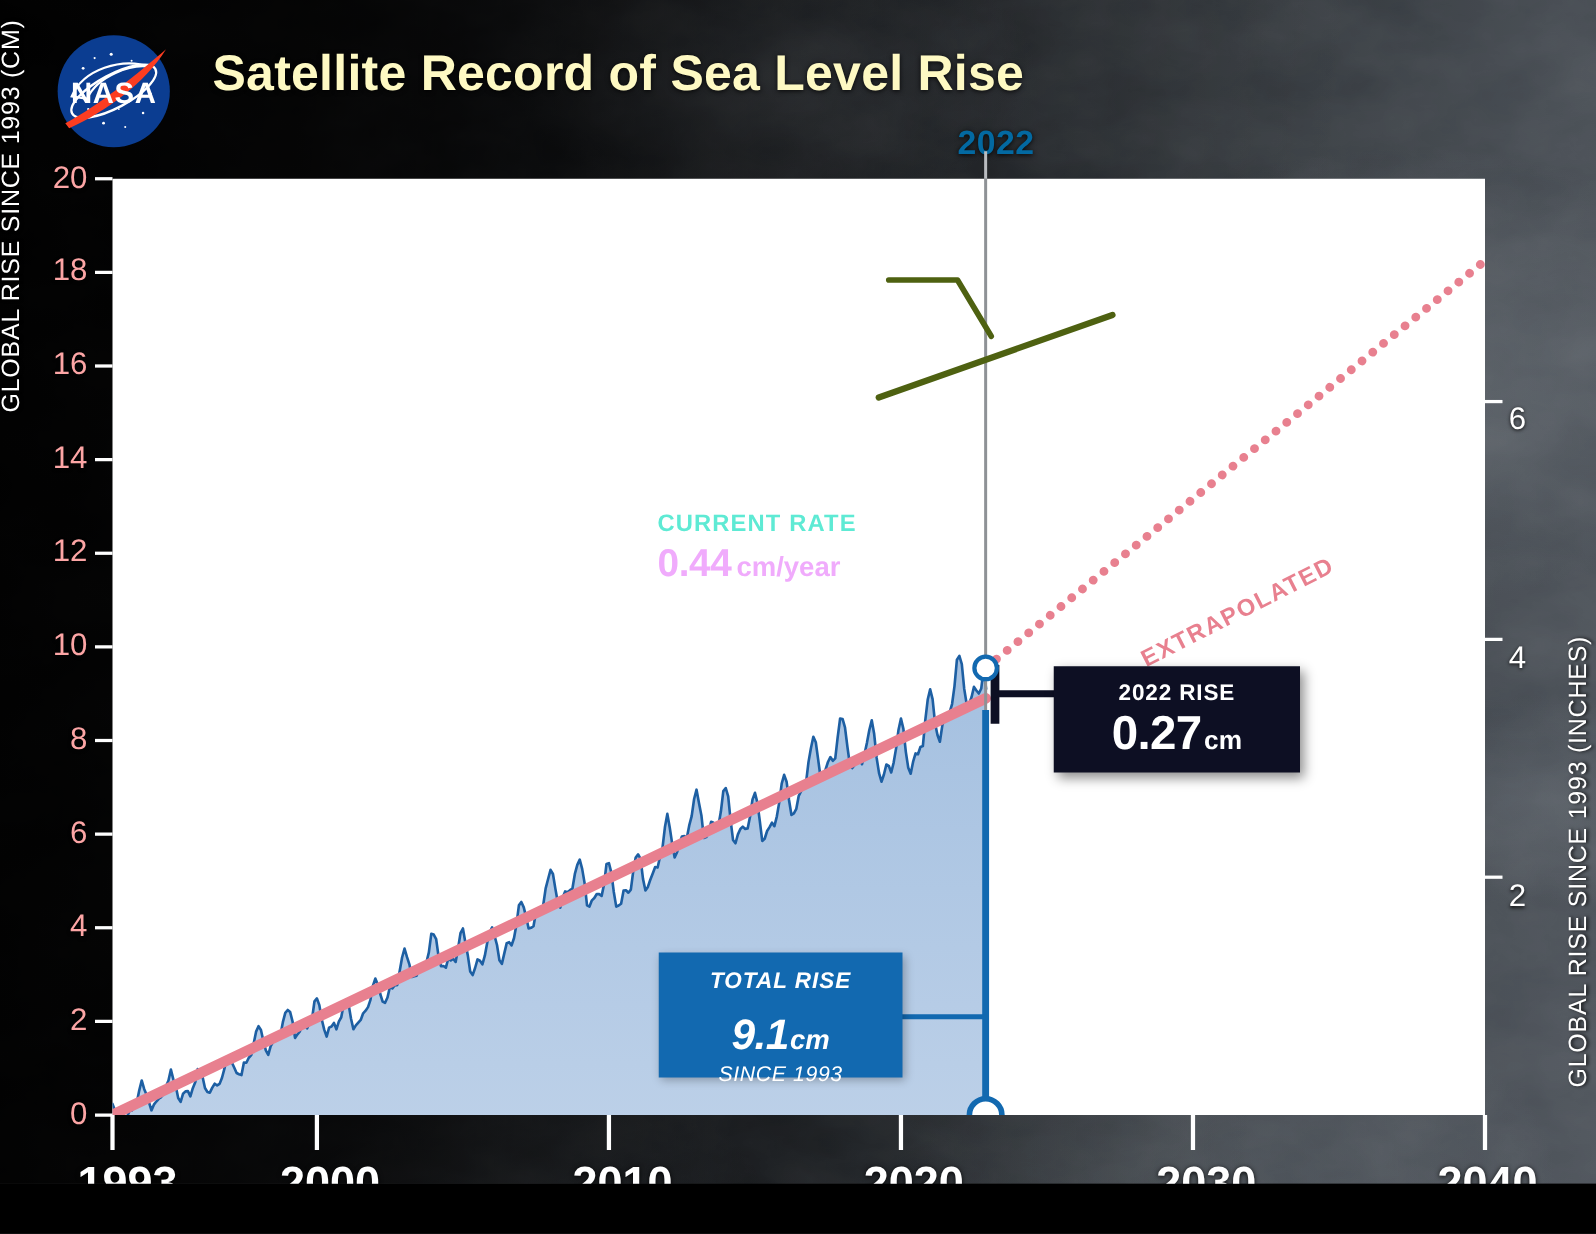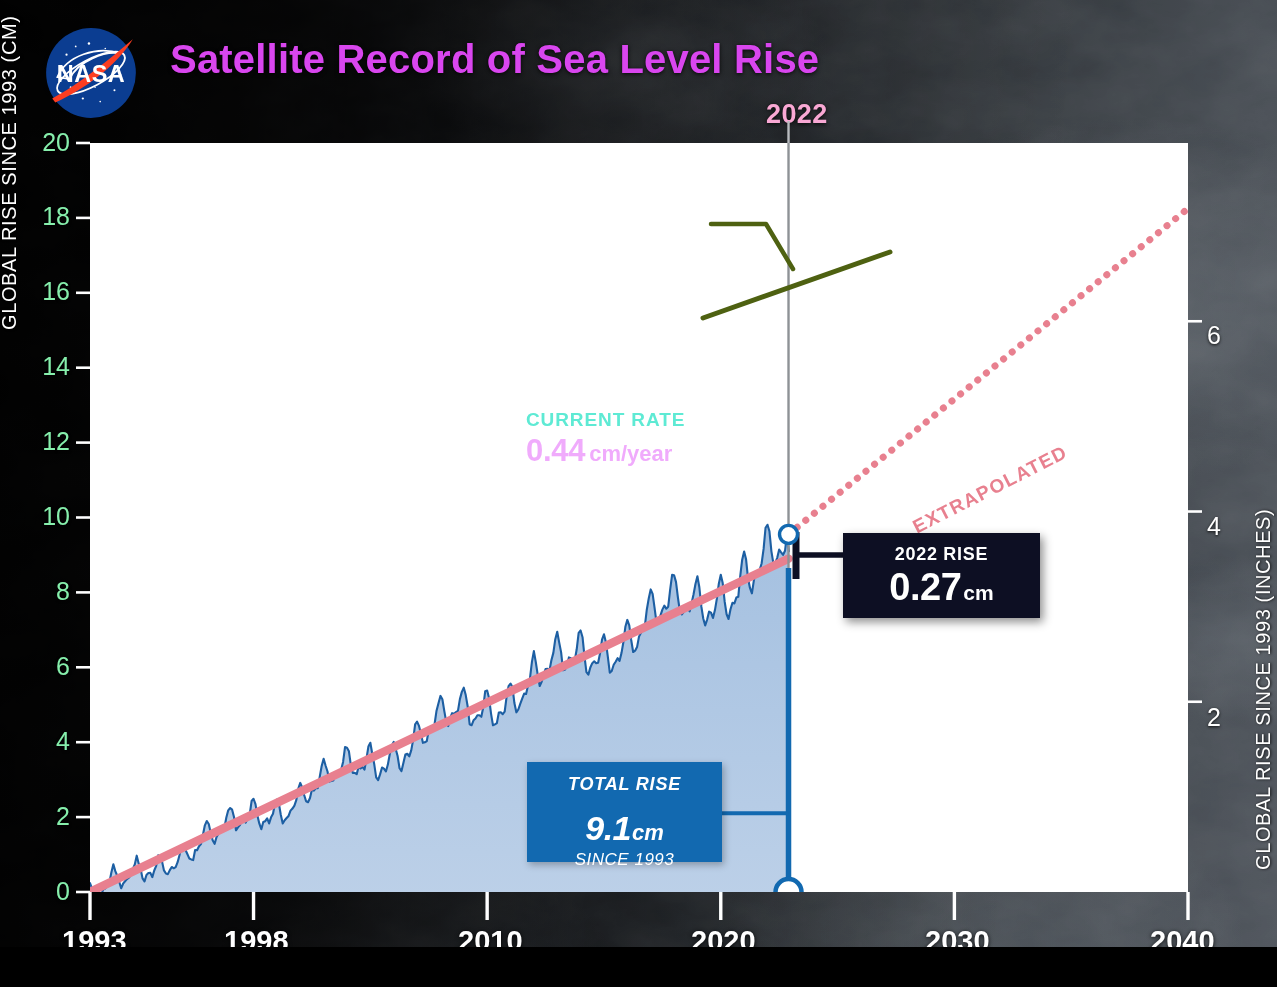--- a/index.html
+++ b/index.html
@@ -21,44 +21,44 @@
         linear-gradient(100deg, #000 0%, #07080a 22%, #15181c 46%, #2b3035 70%, #3d434a 88%, #474d55 100%);
   }
   #bgnoise{position:absolute;inset:0;opacity:.50;mix-blend-mode:screen;}
   #bgdark{position:absolute;inset:0;
       background:linear-gradient(95deg, rgba(0,0,0,.92) 0%, rgba(0,0,0,.80) 18%, rgba(0,0,0,.42) 40%, rgba(0,0,0,.12) 62%, rgba(0,0,0,0) 80%);}
 
   
   #header{position:absolute;left:0;top:0;width:1277px;height:128px;}
   #nasa-logo{position:absolute;left:40px;top:22px;width:102px;height:102px;}
   #title{position:absolute;left:170px;top:37px;
-    font-size:40px;font-weight:bold;color:#d946ef;letter-spacing:.2px;
+    font-size:40px;font-weight:bold;color:#fef9c3;letter-spacing:.2px;
     text-shadow:0 1px 4px rgba(0,0,0,.85);white-space:nowrap;}
 
   
   #plot{position:absolute;left:90px;top:143px;width:1098px;height:749px;background:#ffffff;}
   #svg-main{position:absolute;left:0;top:0;}
 
   
-  .ytick{position:absolute;color:#86efac;font-size:25px;font-weight:normal;
+  .ytick{position:absolute;color:#fca5a5;font-size:25px;font-weight:normal;
          text-align:right;white-space:nowrap;text-shadow:0 1px 3px rgba(0,0,0,.9);}
   .ytick-r{position:absolute;color:#ffffff;font-size:25px;text-align:left;
            white-space:nowrap;text-shadow:0 1px 3px rgba(0,0,0,.9);}
-  .xtick{position:absolute;color:#ffffff;font-size:29px;font-weight:bold;
+  .xtick{position:absolute;color:#ffffff;font-size:36px;font-weight:bold;
          white-space:nowrap;text-shadow:0 1px 4px rgba(0,0,0,.9);}
   #ylabel-left{position:absolute;left:-2px;top:330px;width:360px;
       transform:rotate(-90deg);transform-origin:left top;
       color:#fff;font-size:20px;letter-spacing:.6px;white-space:nowrap;
       text-shadow:0 1px 3px rgba(0,0,0,.9);}
   #ylabel-right{position:absolute;left:1252px;top:870px;width:560px;
       transform:rotate(-90deg);transform-origin:left top;
       color:#fff;font-size:20px;letter-spacing:.6px;white-space:nowrap;
       text-shadow:0 1px 3px rgba(0,0,0,.9);}
   #year-marker-label{position:absolute;left:766px;top:99px;
-      color:#f9a8d4;font-size:27px;font-weight:bold;letter-spacing:.4px;
+      color:#0369a1;font-size:27px;font-weight:bold;letter-spacing:.4px;
       text-shadow:0 1px 4px rgba(0,0,0,.9);}
 
   
   #rate-annot{position:absolute;left:526px;top:409px;white-space:nowrap;}
   #rate-title{color:#5eead4;font-size:19px;font-weight:bold;letter-spacing:.9px;}
   #rate-value-wrap{margin-top:2px;color:#f0abfc;}
   #rate-value{font-size:31px;font-weight:bold;letter-spacing:-.3px;}
   #rate-unit{font-size:22px;font-weight:bold;margin-left:4px;}
 
   
@@ -146,21 +146,21 @@
   <div id="ytick-14" class="ytick" style="left:20px;top:352px;width:50px;">14</div>
   <div id="ytick-16" class="ytick" style="left:20px;top:277px;width:50px;text-align:right;">16</div>
   <div id="ytick-18" class="ytick" style="left:20px;top:202px;width:50px;">18</div>
   <div id="ytick-20" class="ytick" style="left:20px;top:128px;width:50px;">20</div>
 
   <div id="ytickr-2" class="ytick-r" style="left:1207px;top:703px;">2</div>
   <div id="ytickr-4" class="ytick-r" style="left:1207px;top:512px;">4</div>
   <div id="ytickr-6" class="ytick-r" style="left:1207px;top:321px;">6</div>
 
   <div class="xtick" style="left:62px;top:925px;">1993</div>
-  <div class="xtick" style="left:224px;top:925px;">1998</div>
+  <div class="xtick" style="left:224px;top:925px;">2000</div>
   <div class="xtick" style="left:458px;top:925px;">2010</div>
   <div class="xtick" style="left:691px;top:925px;">2020</div>
   <div class="xtick" style="left:925px;top:925px;">2030</div>
   <div class="xtick" style="left:1150px;top:925px;">2040</div>
 
   <div id="year-marker-label">2022</div>
 
   <div id="plot">
     <svg id="svg-main" width="1098" height="749" viewBox="0 0 1098 749">
       <defs>

